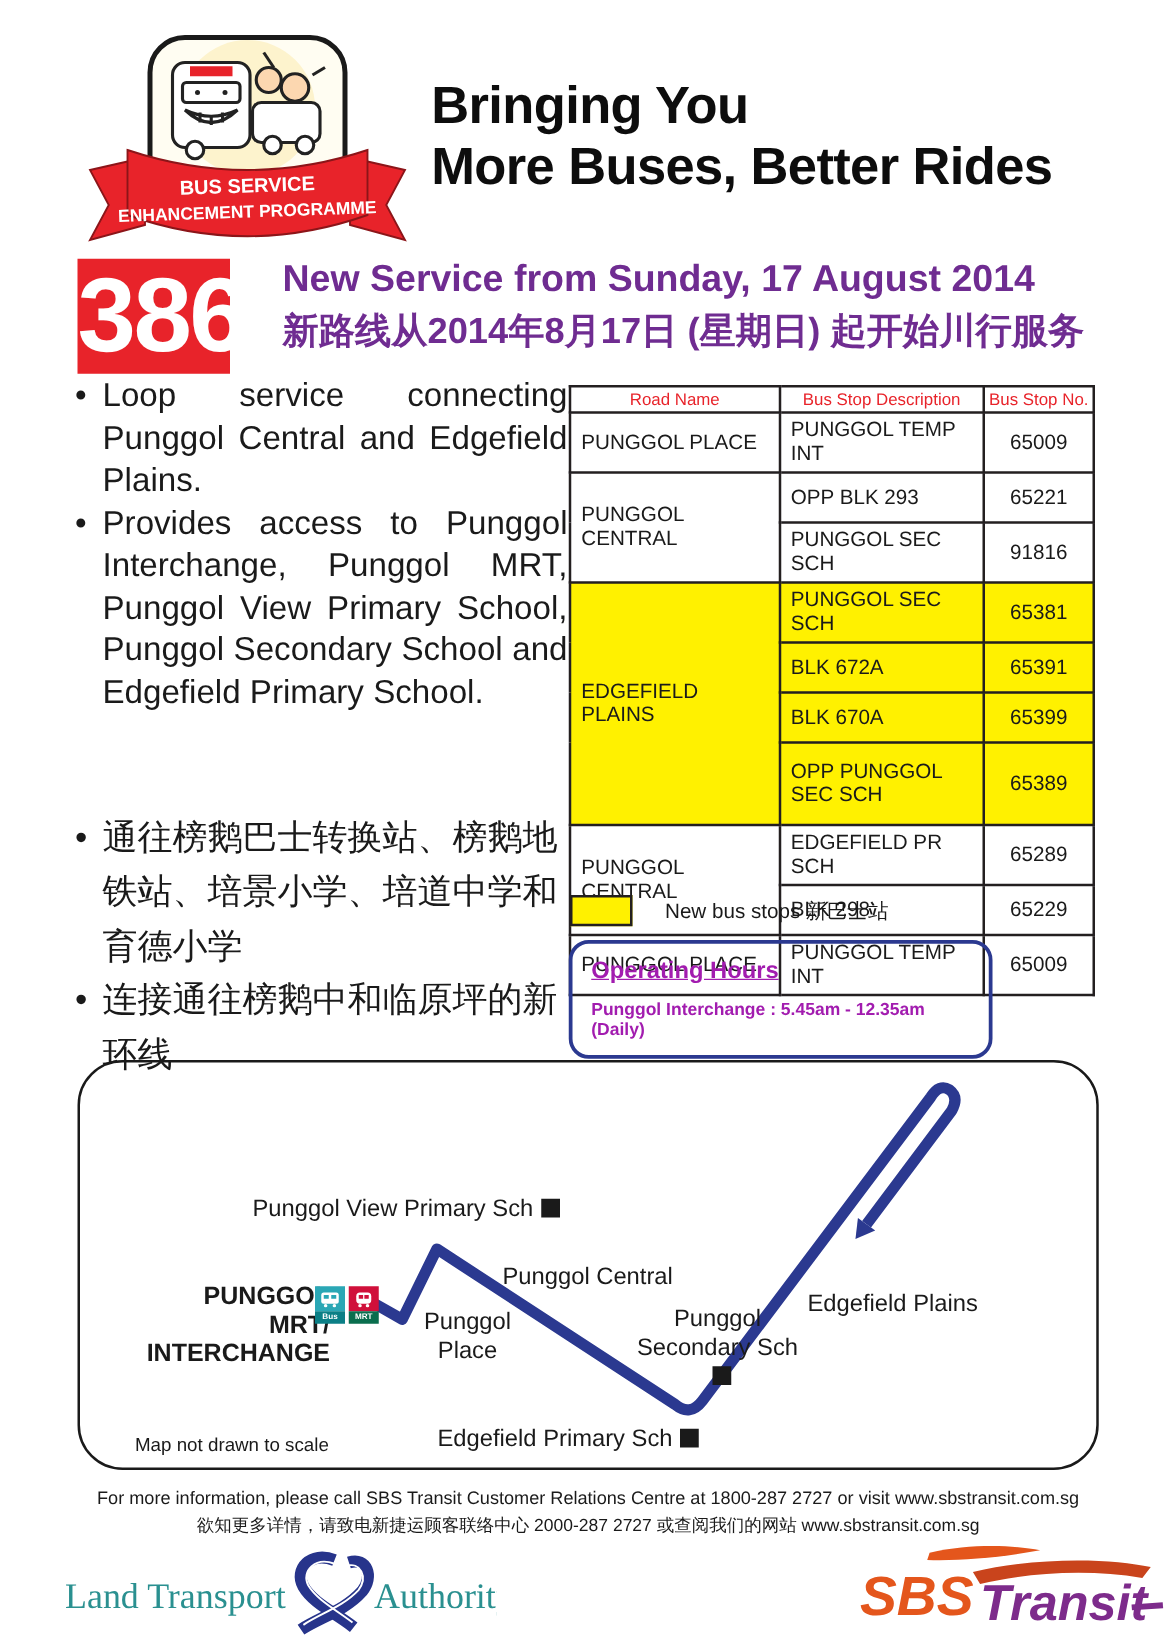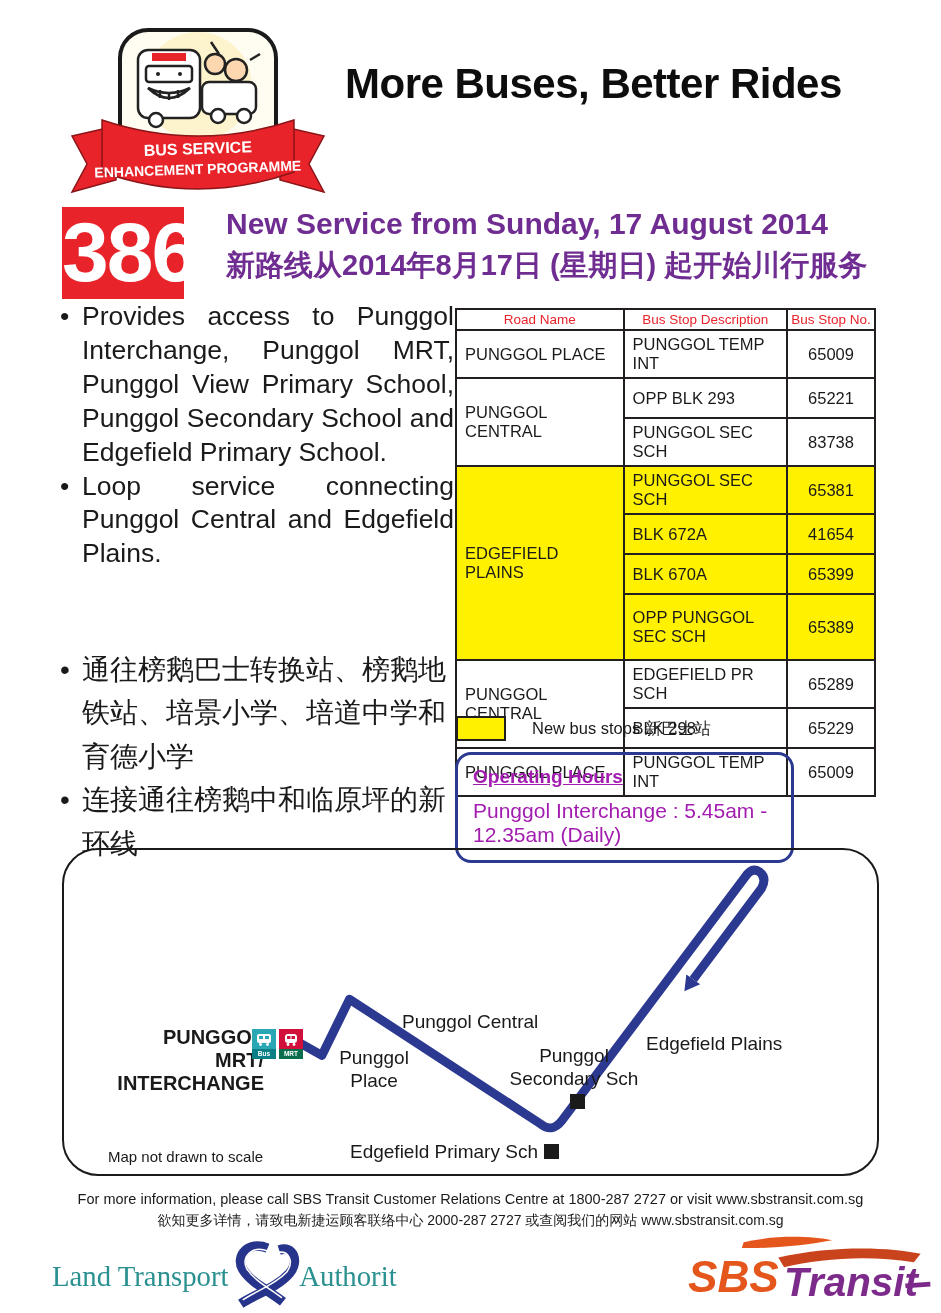--- a/index.html
+++ b/index.html
@@ -35,21 +35,21 @@
   .col-road{width:40%;}.col-desc{width:39%;}.col-num{width:21%;}
   td.tall{height:56px;}
 
   .legend{position:absolute;left:456px;top:716px;display:flex;align-items:center;gap:26px;}
   .legend-swatch{width:46px;height:21px;background:#fff100;border:2px solid #231f20;}
   .legend-label{font-size:16.5px;}
 
   .op-box{position:absolute;left:455px;top:752px;width:339px;box-sizing:border-box;
           border:3px solid #2b3990;border-radius:16px;padding:11px 15px 13px;color:#a21caf;}
   .op-title{font-size:19px;font-weight:bold;text-decoration:underline;}
-  .op-line{font-size:21px;font-weight:normal;margin-top:11px;}
+  .op-line{font-size:14px;font-weight:bold;margin-top:11px;}
 
   
   .map-box{position:absolute;left:62px;top:848px;width:817px;height:328px;box-sizing:border-box;
            border:2px solid #1a1a1a;border-radius:36px;}
   .map-svg{position:absolute;left:0;top:0;width:100%;height:100%;}
   .map-label{position:absolute;font-size:19px;line-height:1.22;color:#1a1a1a;}
   .sq{display:inline-block;width:15px;height:15px;background:#1a1a1a;vertical-align:-1px;margin-left:6px;}
   .lbl-view{left:138px;top:106px;}
   .lbl-mrt{left:48px;top:176px;width:152px;font-weight:bold;font-size:20px;text-align:right;line-height:1.15;}
   .lbl-place{left:255px;top:196px;width:110px;text-align:center;}
@@ -104,32 +104,33 @@
       <path d="M141,18 L149,30"></path>
         <path d="M180,36 L190,30"></path>
     </g>
 
     <path d="M32,96 Q128,128 224,96 L224,148 Q128,182 32,148 Z" fill="#e8232a" stroke="#8c1519" stroke-width="1.5"></path>
     <text x="128" y="130" text-anchor="middle" fill="#ffffff" font-size="16" font-weight="bold" font-family="Liberation Sans, sans-serif" transform="rotate(-2 128 130)">BUS SERVICE</text>
     <text x="128" y="150" text-anchor="middle" fill="#ffffff" font-size="14" font-weight="bold" font-family="Liberation Sans, sans-serif" transform="rotate(-2 128 150)">ENHANCEMENT PROGRAMME</text>
   </svg>
 
   <div class="headline">
+    <div>Bringing You</div>
     <div>More Buses, Better Rides</div>
   </div>
 
   <div class="svc-num">386</div>
   <div class="svc-titles">
     <div class="svc-en">New Service from Sunday, 17 August 2014</div>
     <div class="svc-zh">新路线从2014年8月17日 (星期日) 起开始川行服务</div>
   </div>
 
   <ul class="bullets bullets-en">
+    <li>Loop service connecting Punggol Central and Edgefield Plains.</li>
     <li>Provides access to Punggol Interchange, Punggol MRT, Punggol View Primary School, Punggol Secondary School and Edgefield Primary School.</li>
-    <li>Loop service connecting Punggol Central and Edgefield Plains.</li>
   </ul>
 
   <ul class="bullets bullets-zh">
     <li>通往榜鹅巴士转换站、榜鹅地铁站、培景小学、培道中学和育德小学</li>
     <li>连接通往榜鹅中和临原坪的新环线</li>
   </ul>
 
   <table class="stops-table">
     <colgroup>
         <col class="col-road">
@@ -147,30 +148,30 @@
       <td>PUNGGOL TEMP INT</td>
       <td class="num">65009</td>
     </tr>
     <tr>
       <td rowspan="2">PUNGGOL CENTRAL</td>
       <td>OPP BLK 293</td>
       <td class="num">65221</td>
     </tr>
     <tr>
       <td>PUNGGOL SEC SCH</td>
-      <td class="num">83738</td>
+      <td class="num">91816</td>
     </tr>
     <tr>
       <td rowspan="4" class="new">EDGEFIELD PLAINS</td>
       <td class="new">PUNGGOL SEC SCH</td>
       <td class="new num">65381</td>
     </tr>
     <tr>
       <td class="new">BLK 672A</td>
-      <td class="new num">41654</td>
+      <td class="new num">65391</td>
     </tr>
     <tr>
       <td class="new">BLK 670A</td>
       <td class="new num">65399</td>
     </tr>
     <tr>
       <td class="new tall">OPP PUNGGOL SEC SCH</td>
       <td class="new num">65389</td>
     </tr>
     <tr>
@@ -198,20 +199,21 @@
   <div class="op-box">
     <div class="op-title">Operating Hours</div>
     <div class="op-line">Punggol Interchange : 5.45am - 12.35am (Daily)</div>
   </div>
 
   <div class="map-box">
     <svg class="map-svg" viewBox="0 0 817 328">
       <path d="M 235,195 L 258,208 L 286,151 L 479,277 Q 491,287 501,274 L 686,28 Q 693,17 701,22 Q 709,28 703,39 L 634,131" fill="none" stroke="#2b3990" stroke-width="9" stroke-linejoin="round"></path>
       <polygon points="625,143 641,136 627,126" fill="#2b3990"></polygon>
     </svg>
+    <div class="map-label lbl-view"><span>Punggol View Primary Sch</span><span class="sq"></span></div>
     <div class="map-label lbl-mrt">PUNGGOL MRT/ INTERCHANGE</div>
     <div class="transit-icons">
       <div class="ticon ticon-bus">
         <div class="tsq">
             <svg width="16" height="13" viewBox="0 0 16 13">
               <rect x="1" y="1" width="14" height="9" rx="2" fill="#fff"></rect>
               <rect x="3" y="3" width="4" height="3" fill="#2aa7b5"></rect>
               <rect x="9" y="3" width="4" height="3" fill="#2aa7b5"></rect>
               <circle cx="4.5" cy="11.5" r="1.4" fill="#fff"></circle>
               <circle cx="11.5" cy="11.5" r="1.4" fill="#fff"></circle>

